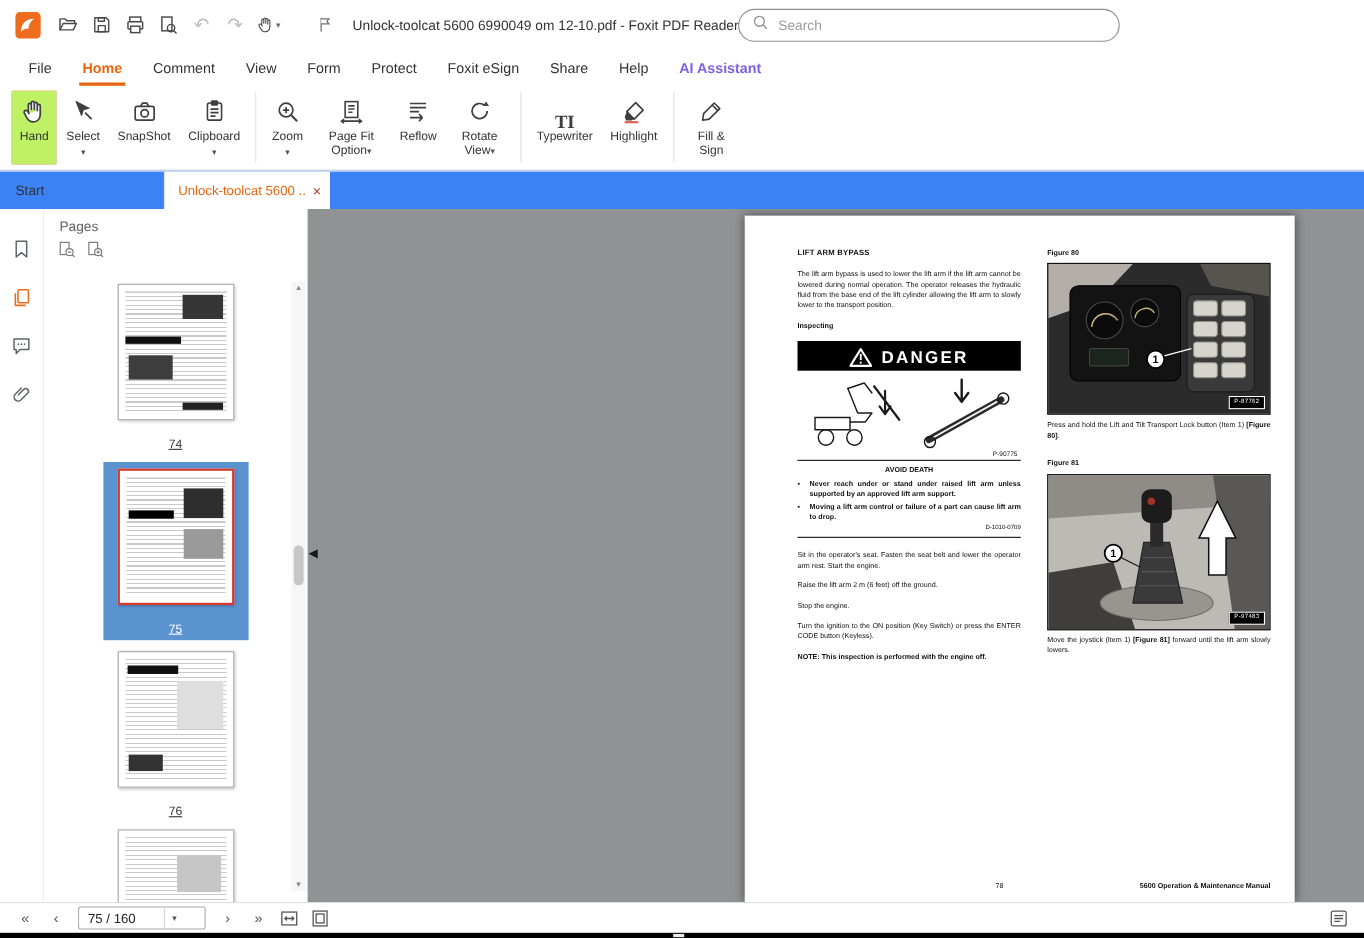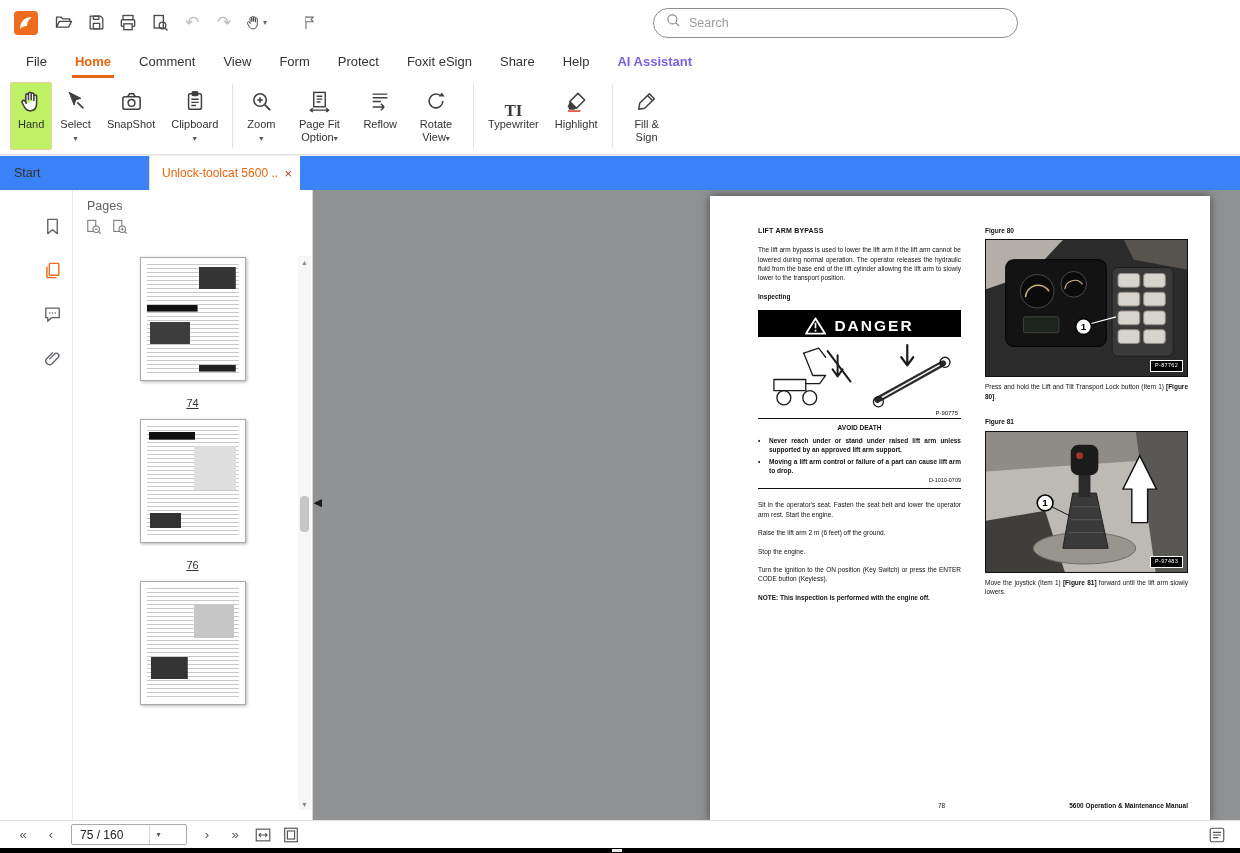--- a/index.html
+++ b/index.html
@@ -54,21 +54,21 @@
   
   .tabbar { height:35px; background:#3b82f6; display:flex; align-items:stretch; border-top:1px solid #ececec; }
   .tab-start { width:150px; display:flex; align-items:center; padding-left:14px; font-size:12.5px;
                color:#333; border-right:1px solid #dcdcdc; }
   .tab-doc { width:150px; background:#fff; display:flex; align-items:center; gap:6px;
              padding:0 8px 0 12px; font-size:12px; color:#e8650f; }
   .tab-doc .tlbl { white-space:nowrap; overflow:hidden; }
   .tab-close { color:#b3392b; font-size:13px; margin-left:auto; line-height:1; }
 
   
-  .main { height:630px; display:flex;padding-left:33px; }
+  .main { height:630px; display:flex; }
 
   .iconstrip { width:40px; background:#fff; border-right:1px solid #ececec; display:flex;
                flex-direction:column; align-items:center; padding-top:24px; gap:20px; }
   .sicon { width:24px; height:24px; display:flex; align-items:center; justify-content:center; }
 
   .panel { width:240px; background:#fff; border-right:1px solid #d6d6d6; position:relative;
            display:flex; flex-direction:column; }
   .panel-title { font-size:12.5px; color:#606060; padding:9px 0 4px 14px; }
   .panel-tools { display:flex; gap:10px; padding:2px 0 8px 13px; }
   .thumbs { flex:1; overflow:hidden; padding-top:4px; }
@@ -208,20 +208,21 @@
         <path d="M7 12 V6 a1.3 1.3 0 0 1 2.6 0 V10 M9.6 10 V4.6 a1.3 1.3 0 0 1 2.6 0 V10 M12.2 10 V5.4 a1.3 1.3 0 0 1 2.6 0 V11 M14.8 11 V7 a1.3 1.3 0 0 1 2.6 0 V14 c0 4.2-2.4 7-6.2 7 -3 0-4.4-1.5-5.7-4 l-2-3.7 c-.6-1.1.2-2.3 1.4-2.3 .7 0 1.3.4 1.6 1 l1 1.7" fill="#fff" stroke="#4a4a4a" stroke-width="1.4" stroke-linecap="round" stroke-linejoin="round"></path>
       </svg>
     <span class="dd">▾</span>
   </div>
   <div class="qbtn" style="margin-left:22px">
     <svg width="17" height="17" viewBox="0 0 24 24" fill="none" stroke="#6e6e6e" stroke-width="1.6">
         <path d="M7 21 V3"></path>
         <path d="M7 4.5 h10 l-2.6 3.2 2.6 3.2 H7" fill="#fff"></path>
       </svg>
   </div>
+  <div class="doc-title">Unlock-toolcat 5600 6990049 om 12-10.pdf - Foxit PDF Reader</div>
   <div class="searchwrap">
     <span>
       <svg width="15" height="15" viewBox="0 0 20 20" fill="none" stroke="#8f8f8f" stroke-width="1.6">
           <circle cx="8.5" cy="8.5" r="6"></circle>
           <path d="M13 13 l4.5 4.5"></path>
         </svg>
     </span>
     <input type="text" placeholder="Search" style="">
   </div>
 </div>
@@ -420,20 +421,26 @@
           </svg>
       </span>
     </div>
 
     <div class="thumbs">
       <div class="thumb">
         <div class="tp t74">
             <div class="ink"></div>
           </div>
         <div class="tlabel">74</div>
+      </div>
+      <div class="thumb selected">
+        <div class="tp t75">
+            <div class="ink"></div>
+          </div>
+        <div class="tlabel">75</div>
       </div>
       <div class="thumb">
         <div class="tp t76">
             <div class="ink"></div>
           </div>
         <div class="tlabel">76</div>
       </div>
       <div class="thumb">
         <div class="tp t77">
             <div class="ink"></div>

